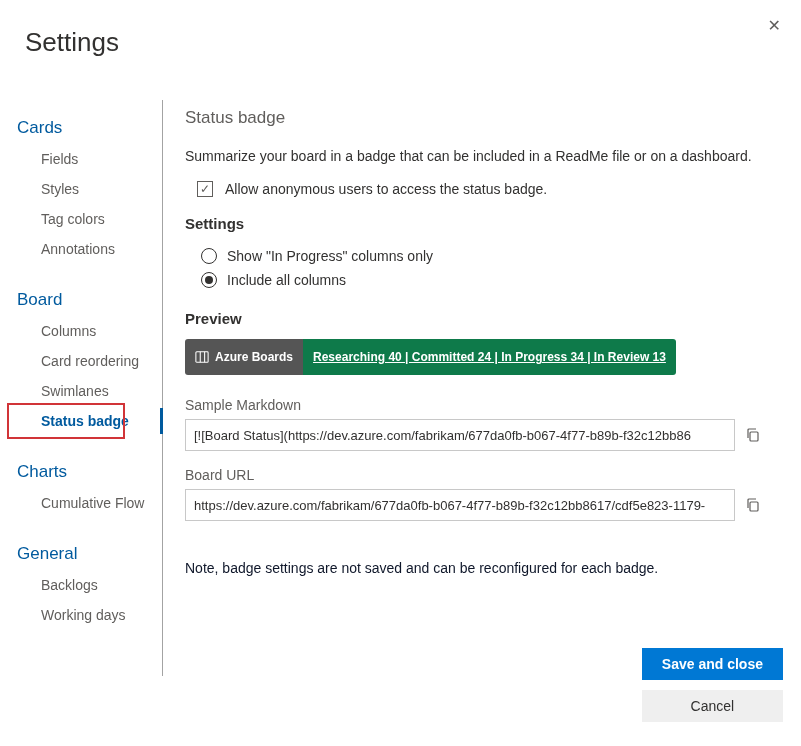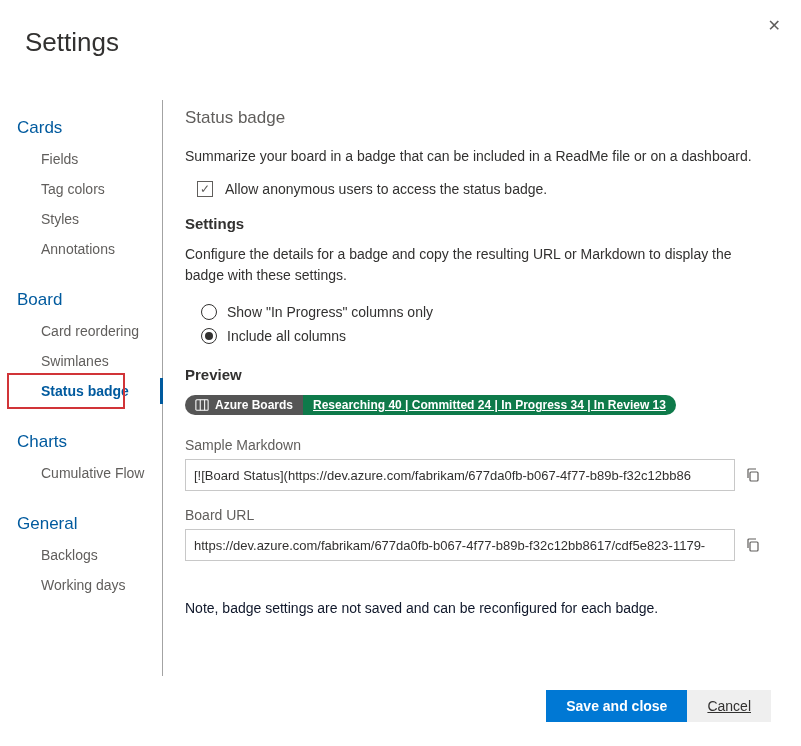--- a/index.html
+++ b/index.html
@@ -65,22 +65,22 @@
     }
     .sub-title { font-size: 15px; font-weight: 600; margin: 4px 0 12px 0; }
     .radio-group { padding-left: 16px; margin-bottom: 18px; }
     .radio-row { display: flex; align-items: center; gap: 10px; padding: 4px 0; }
     .radio {
       width: 16px; height: 16px; border-radius: 50%; border: 1px solid #323130;
       display: inline-flex; align-items: center; justify-content: center; flex-shrink: 0;
     }
     .radio-dot { width: 8px; height: 8px; border-radius: 50%; background: #323130; }
     .badge-bar {
-      display: inline-flex; align-items: center; height: 20px;
-      border-radius: 12px; overflow: hidden; font-size: 12px; color: #fff;
+      display: inline-flex; align-items: center; height: 36px;
+      border-radius: 3px; overflow: hidden; font-size: 12px; color: #fff;
       margin-bottom: 22px;
     }
     .badge-left {
       background: #555; display: flex; align-items: center; gap: 6px;
       padding: 0 10px; height: 100%; font-weight: 600;
     }
     .badge-right {
       background: #0e7a4a; display: flex; align-items: center; padding: 0 10px; height: 100%; font-weight: 600; text-decoration: underline;
     }
     .field-label { font-size: 14px; color: #605e5c; margin-bottom: 6px; }
@@ -88,44 +88,45 @@
     .text-input {
       flex: 1; height: 32px; border: 1px solid #c8c8c8; padding: 0 8px;
       font-size: 13px; color: #323130; font-family: inherit;
       white-space: nowrap; overflow: hidden; text-overflow: ellipsis;
     }
     .copy-icon {
       width: 16px; height: 16px; color: #605e5c; flex-shrink: 0;
     }
     .note { font-size: 14px; color: #0f172a; margin-top: 39px; }
     .footer {
-      position: absolute; bottom: 24px; right: 30px; display: flex; 
+      position: absolute; bottom: 24px; right: 18px; display: flex; gap: 10px; flex-direction: column;
     }
     .btn { height: 32px; padding: 0 20px; font-size: 14px; border: none; cursor: pointer; }
     .btn-primary { background: #0078d4; color: #fff; font-weight: 600; }
-    .btn-secondary { background: #efefef; color: #323130; text-decoration: underline; }
+    .btn-secondary { background: #efefef; color: #323130; }
     .board-icon {
       width: 14px; height: 14px;
     }
   </style>
 </head>
 <body>
 
 <span class="close-btn">✕</span>
 <div class="page-title">Settings</div>
 
 <div class="content">
   <div class="sidebar">
     <div class="section-header">Cards</div>
     <div class="nav-item">Fields</div>
+    <div class="nav-item">Styles</div>
     <div class="nav-item">Tag colors</div>
-    <div class="nav-item">Styles</div>
     <div class="nav-item">Annotations</div>
     <div class="section-sep"></div>
     <div class="section-header">Board</div>
+    <div class="nav-item">Columns</div>
     <div class="nav-item">Card reordering</div>
     <div class="nav-item">Swimlanes</div>
     <div style="position:relative">
       <div class="nav-item active">Status badge</div>
       <div class="red-box" style="top:-3px;"></div>
     </div>
     <div class="section-sep"></div>
     <div class="section-header">Charts</div>
     <div class="nav-item">Cumulative Flow</div>
     <div class="section-sep"></div>
@@ -135,21 +136,20 @@
   </div>
 
   <div class="main">
     <h2>Status badge</h2>
     <p class="desc">Summarize your board in a badge that can be included in a ReadMe file or on a dashboard.</p>
     <div class="checkbox-row">
       <span class="chk">✓</span>
       <span>Allow anonymous users to access the status badge.</span>
     </div>
     <div class="sub-title">Settings</div>
-    <p class="desc">Configure the details for a badge and copy the resulting URL or Markdown to display the badge with these settings.</p>
     <div class="radio-group">
       <div class="radio-row">
         <span class="radio"></span>
         <span>Show "In Progress" columns only</span>
       </div>
       <div class="radio-row">
         <span class="radio">
             <span class="radio-dot"></span>
           </span>
         <span>Include all columns</span>

